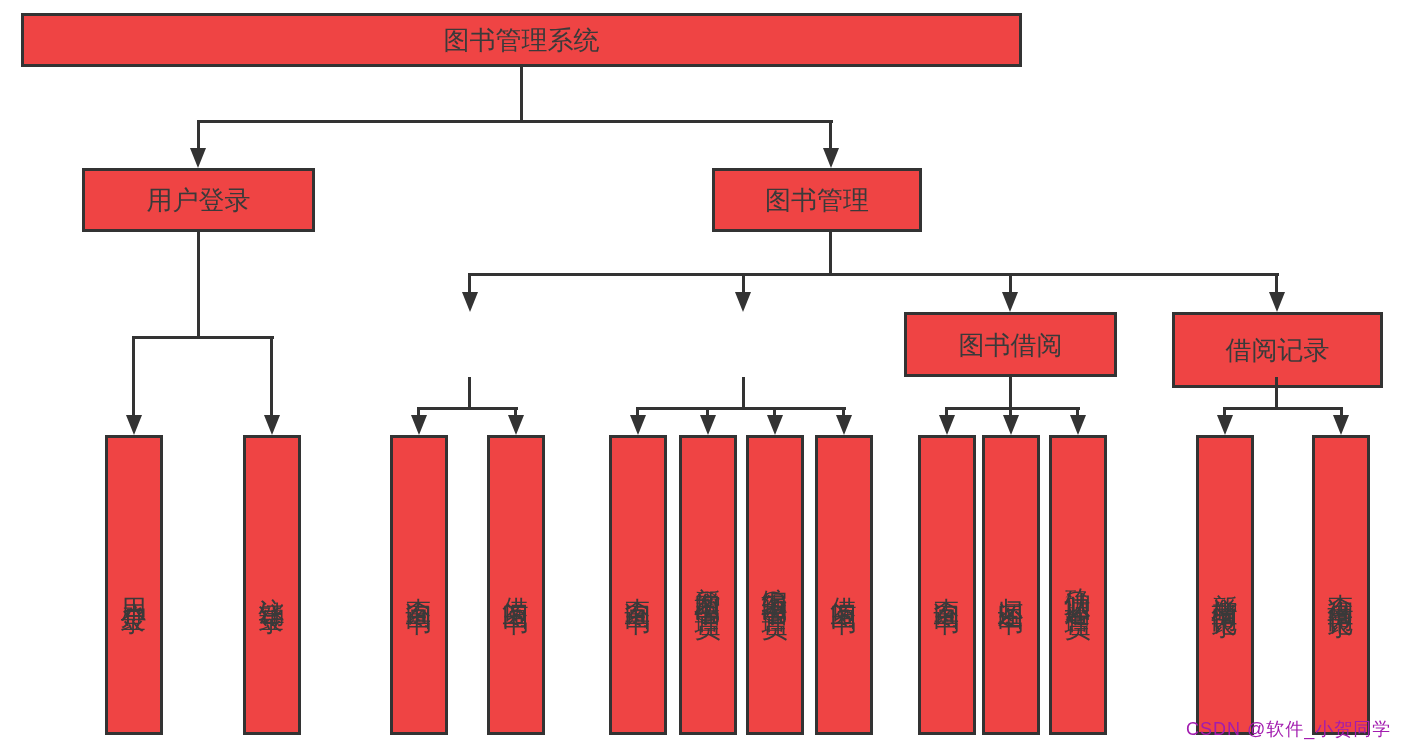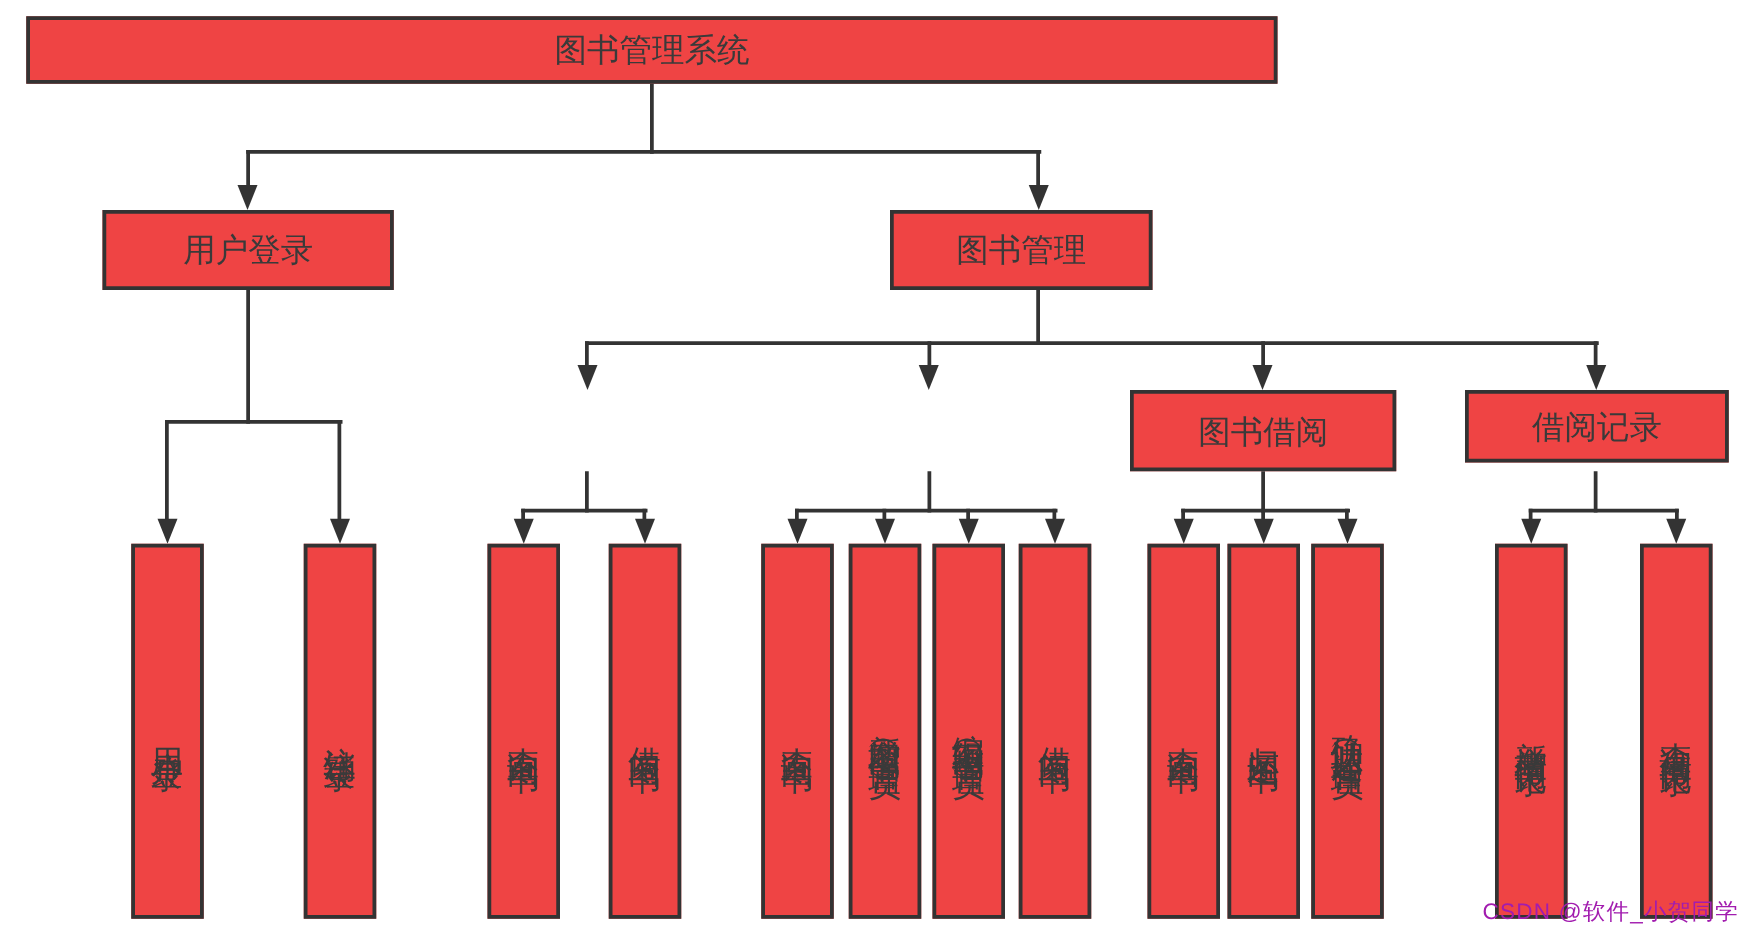--- a/index.html
+++ b/index.html
@@ -88,21 +88,21 @@
   <div class="line" style="left:1009px;top:273px;width:3px;height:22px"></div>
   <div class="line" style="left:1275px;top:273px;width:3px;height:22px"></div>
   <div class="arrow" style="left:462px;top:292px"></div>
   <div class="arrow" style="left:735px;top:292px"></div>
   <div class="arrow" style="left:1002px;top:292px"></div>
   <div class="arrow" style="left:1269px;top:292px"></div>
 
   <div class="box" style="left:904px;top:312px;width:213px;height:65px">
     <span>图书借阅</span>
   </div>
-  <div class="box" style="left:1172px;top:312px;width:211px;height:58px">
+  <div class="box" style="left:1172px;top:312px;width:211px;height:76px">
     <span>借阅记录</span>
   </div>
 
   <div class="line" style="left:468px;top:377px;width:3px;height:33px"></div>
   <div class="line" style="left:417px;top:407px;width:101px;height:3px"></div>
   <div class="line" style="left:417px;top:407px;width:3px;height:12px"></div>
   <div class="line" style="left:514px;top:407px;width:3px;height:12px"></div>
   <div class="arrow" style="left:411px;top:415px"></div>
   <div class="arrow" style="left:508px;top:415px"></div>
 

